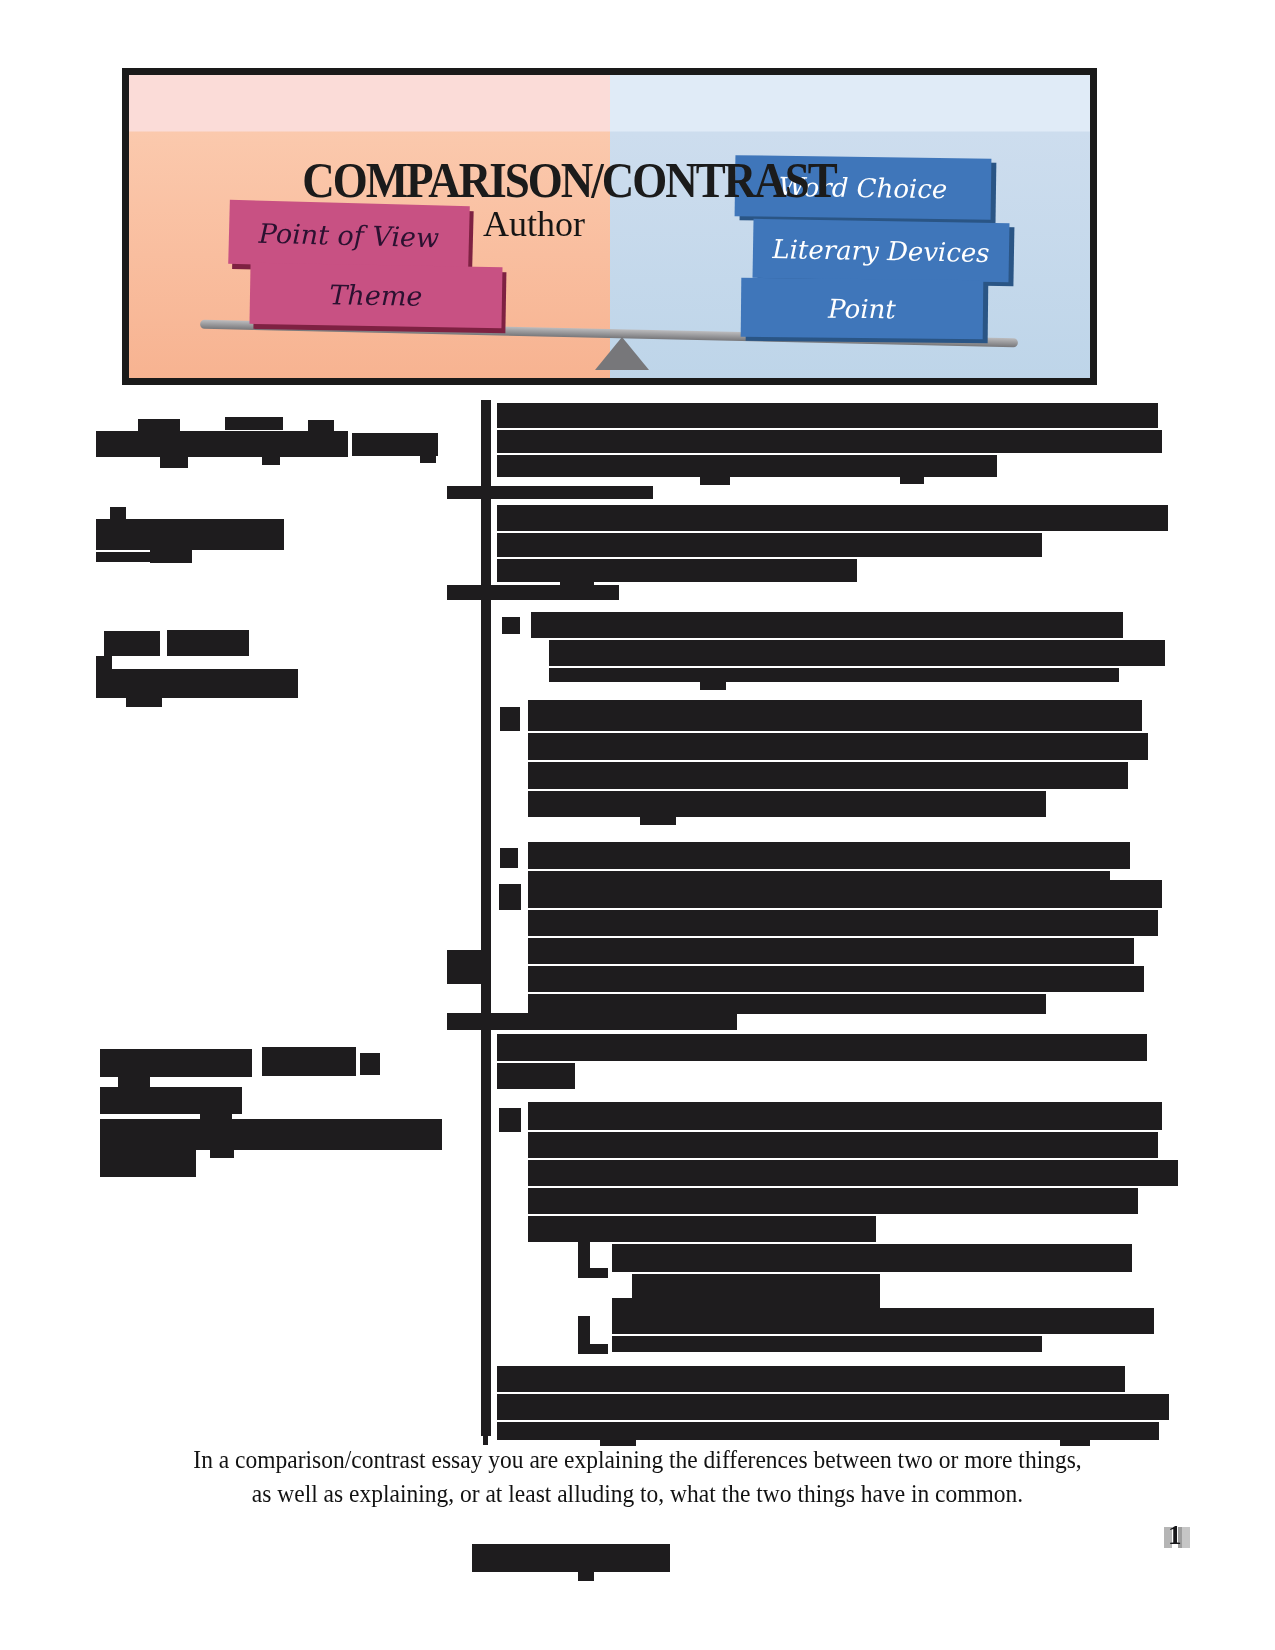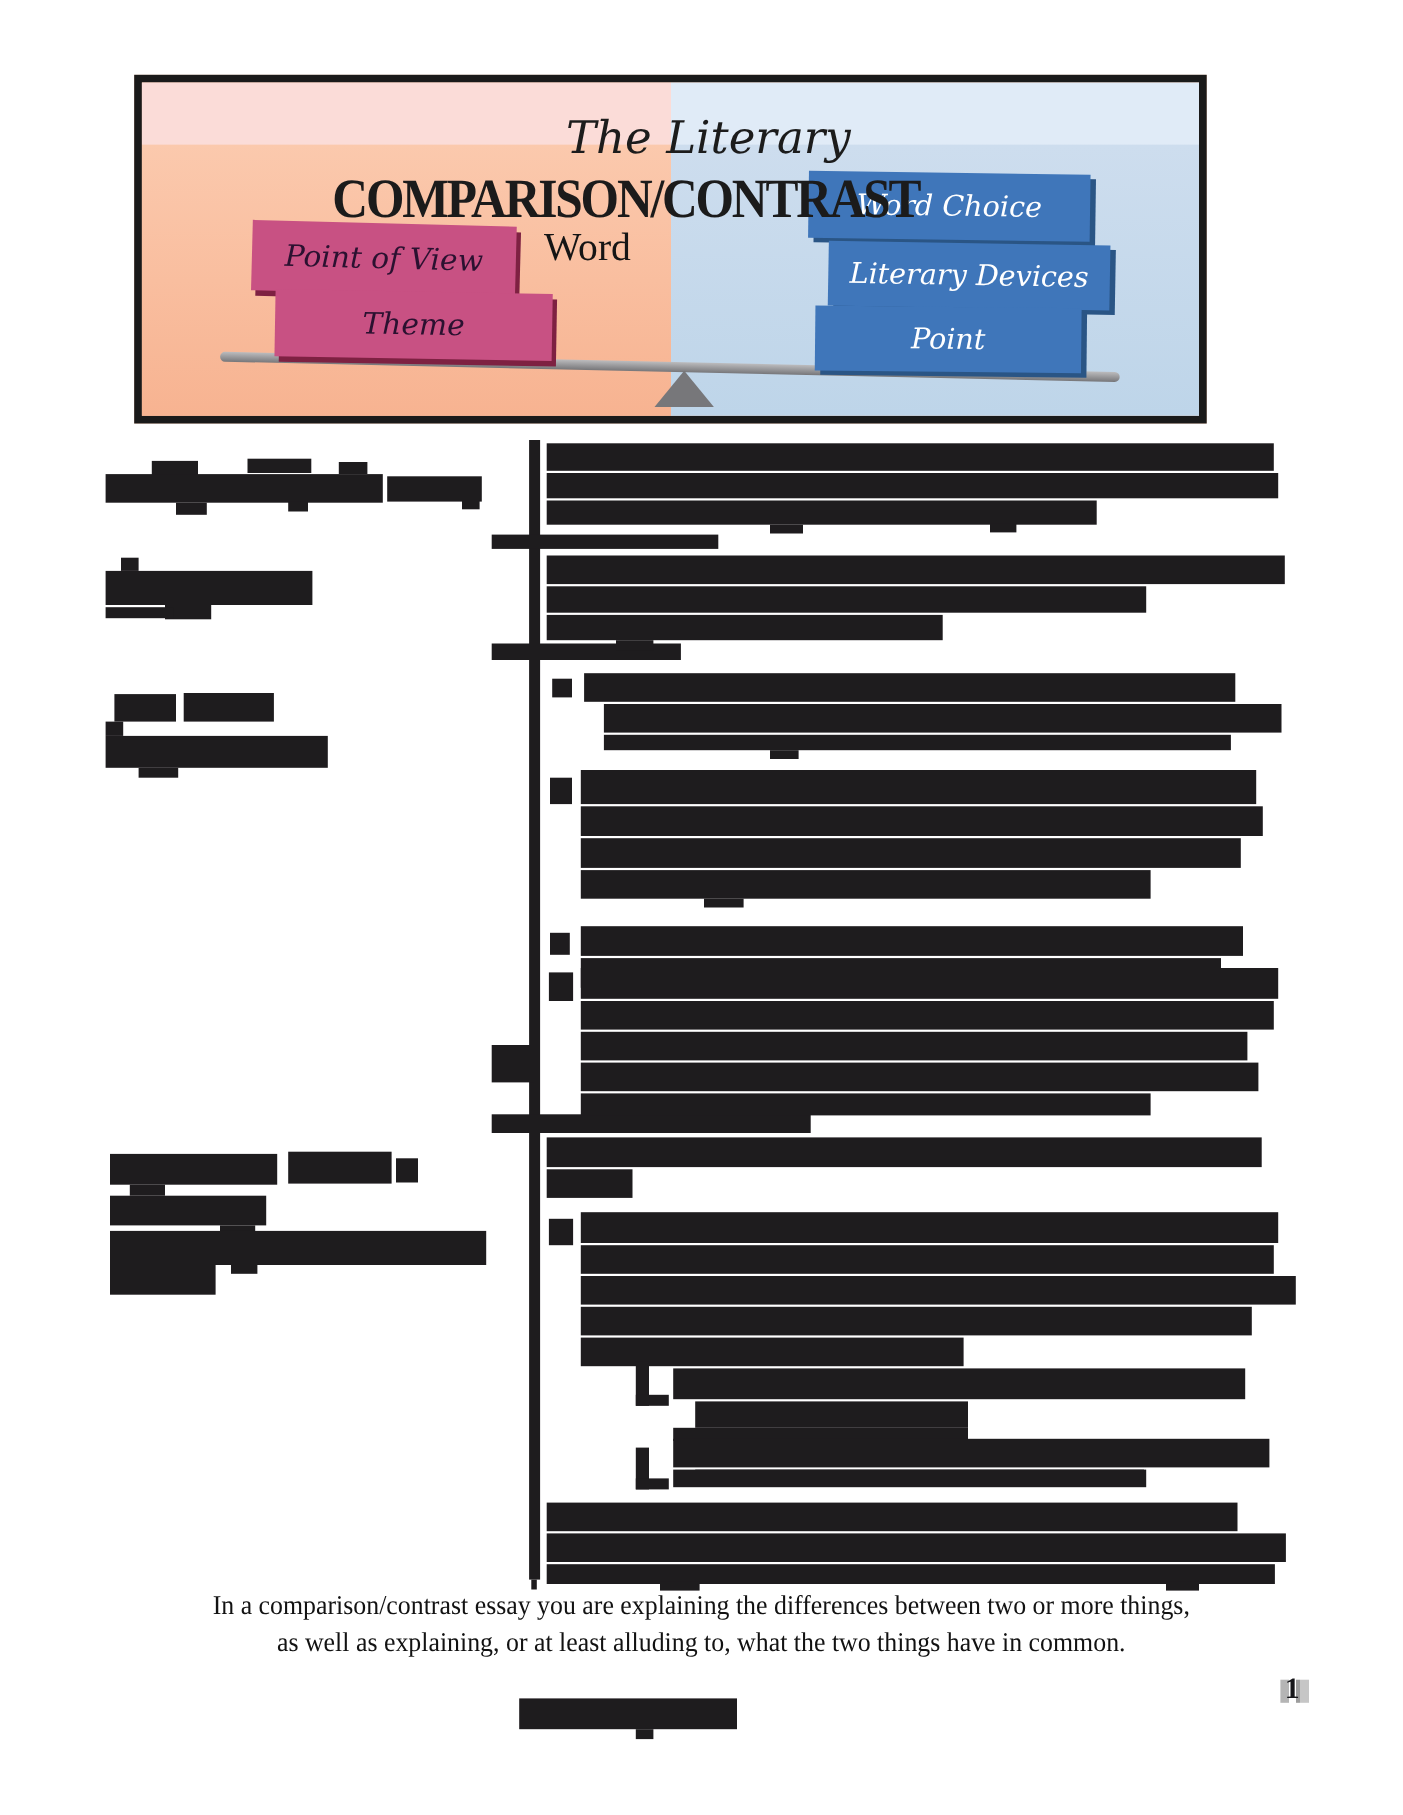--- a/index.html
+++ b/index.html
@@ -70,23 +70,22 @@
     <div id="blue-1" class="block blue">
       <span>Word Choice</span>
     </div>
     <div id="blue-2" class="block blue">
       <span>Literary Devices</span>
     </div>
     <div id="blue-3" class="block blue">
       <span>Point</span>
     </div>
 
-    <div class="banner-title1">The Literary</div>
     <div class="banner-title2">COMPARISON/CONTRAST</div>
-    <div class="banner-title3">Word</div>
+    <div class="banner-title3">Author</div>
   </div>
 
   <div id="redacted-content">
       <div class="bar" style="left: 138px; top: 419px; width: 42px; height: 13px; background: rgb(30, 28, 30);"></div>
       <div class="bar" style="left: 225px; top: 417px; width: 58px; height: 13px; background: rgb(30, 28, 30);"></div>
       <div class="bar" style="left: 308px; top: 420px; width: 26px; height: 11px; background: rgb(30, 28, 30);"></div>
       <div class="bar" style="left: 96px; top: 431px; width: 252px; height: 26px; background: rgb(30, 28, 30);"></div>
       <div class="bar" style="left: 352px; top: 433px; width: 86px; height: 23px; background: rgb(30, 28, 30);"></div>
       <div class="bar" style="left: 160px; top: 457px; width: 28px; height: 11px; background: rgb(30, 28, 30);"></div>
       <div class="bar" style="left: 262px; top: 456px; width: 18px; height: 9px; background: rgb(30, 28, 30);"></div>

